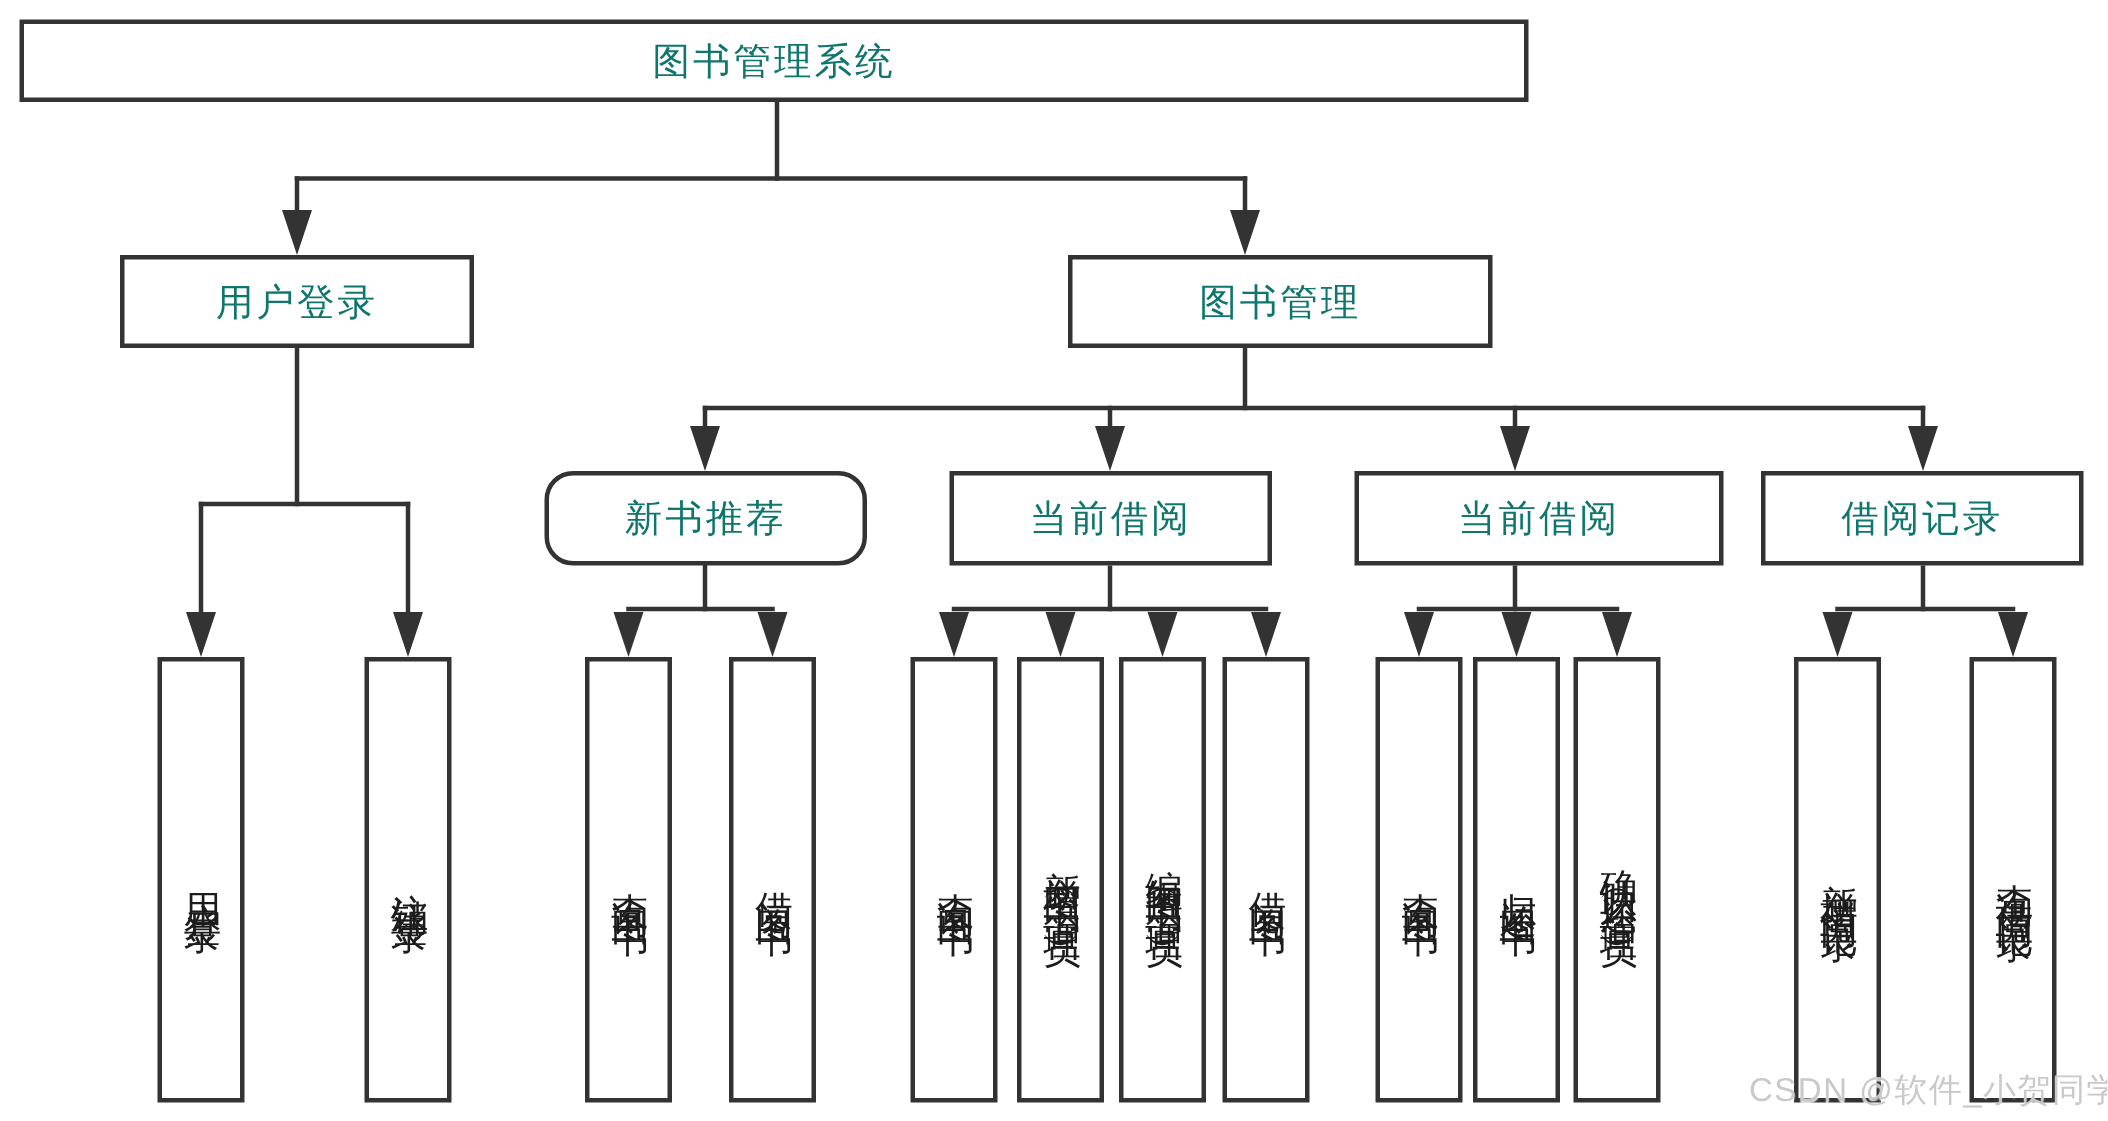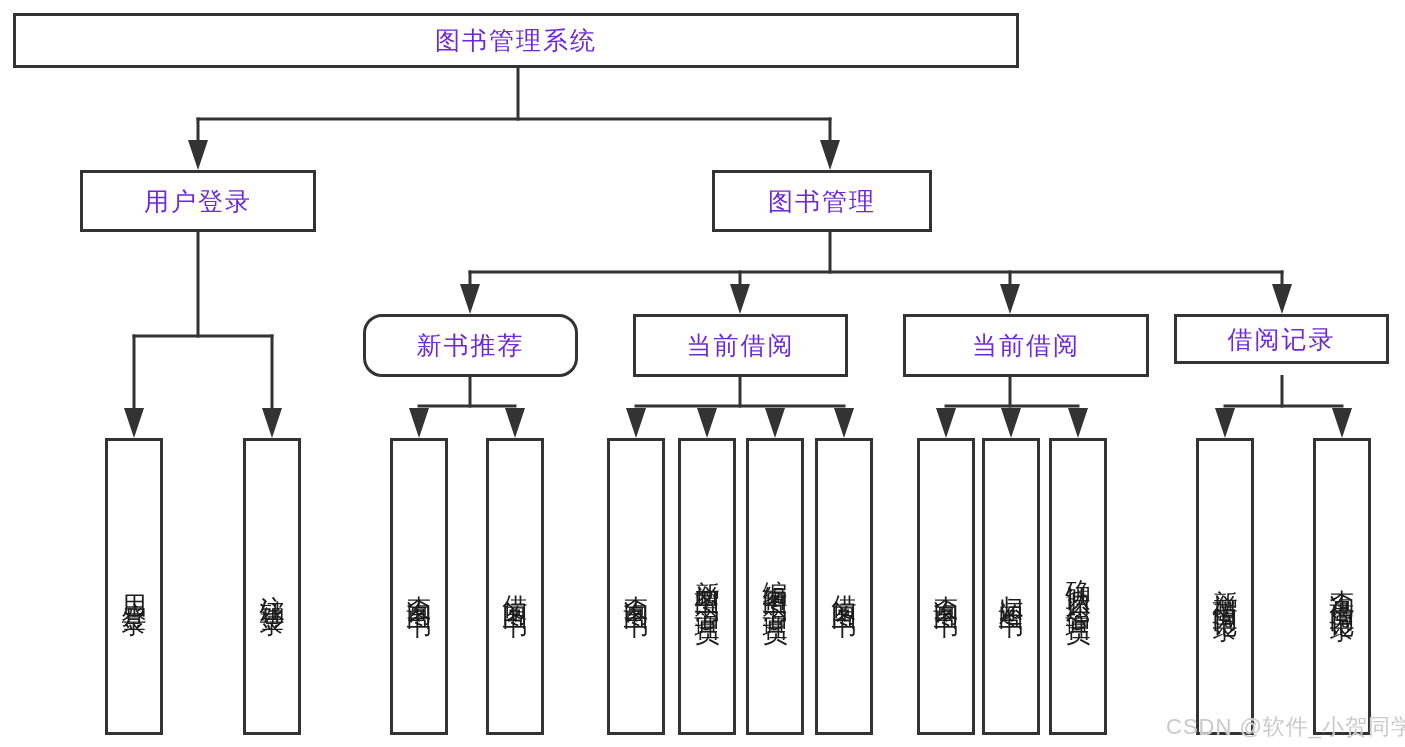--- a/index.html
+++ b/index.html
@@ -21,21 +21,21 @@
     box-sizing: border-box;
     border: 3px solid #333333;
     background: #ffffff;
     display: flex;
     align-items: center;
     justify-content: center;
     z-index: 1;
   }
   .hlabel {
     font-size: 25px;
-    color: #6d28d9;
+    color: #0f766e;
     letter-spacing: 2px;
     white-space: nowrap;
   }
   .vbox {
     position: absolute;
     top: 438px;
     width: 58px;
     height: 297px;
     box-sizing: border-box;
     border: 3px solid #333333;
@@ -126,34 +126,34 @@
     </g>
   </svg>
 
   <div class="hbox" style="left:13px; top:13px; width:1006px; height:55px;">
     <span class="hlabel">图书管理系统</span>
   </div>
 
   <div class="hbox" style="left:80px; top:170px; width:236px; height:62px;">
     <span class="hlabel">用户登录</span>
   </div>
-  <div class="hbox" style="left:712px; top:170px; width:220px; height:62px;">
+  <div class="hbox" style="left:712px; top:170px; width:283px; height:62px;">
     <span class="hlabel">图书管理</span>
   </div>
 
   <div class="hbox" style="left:363px; top:314px; width:215px; height:63px;border-radius:19px;">
     <span class="hlabel">新书推荐</span>
   </div>
   <div class="hbox" style="left:633px; top:314px; width:215px; height:63px;">
     <span class="hlabel">当前借阅</span>
   </div>
   <div class="hbox" style="left:903px; top:314px; width:246px; height:63px;">
     <span class="hlabel">当前借阅</span>
   </div>
-  <div class="hbox" style="left:1174px; top:314px; width:215px; height:50px;justify-content:center;">
+  <div class="hbox" style="left:1174px; top:314px; width:215px; height:63px;justify-content:center;">
     <span class="hlabel">借阅记录</span>
   </div>
 
   <div class="vbox" style="left:105px;">
     <span class="vlabel">用户登录</span>
   </div>
   <div class="vbox" style="left:243px;">
     <span class="vlabel">注销登录</span>
   </div>
 

